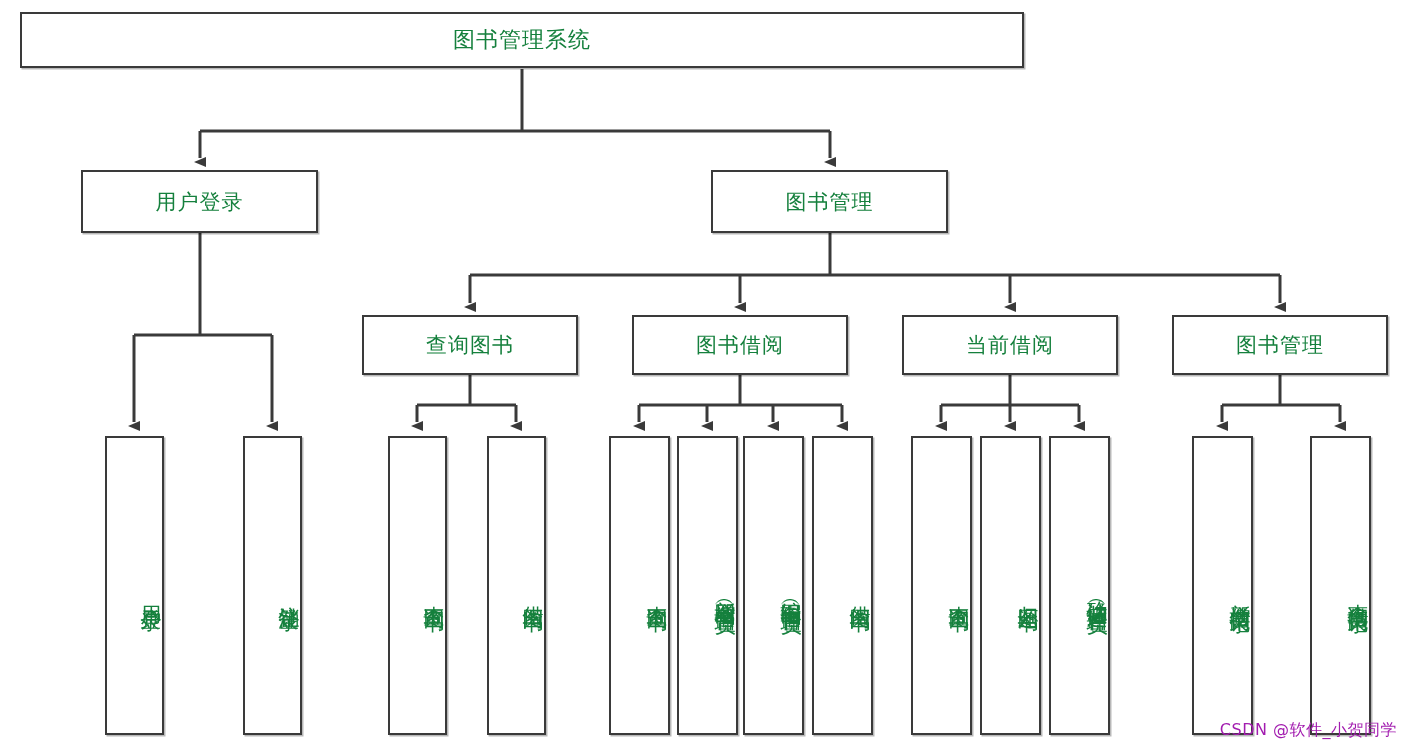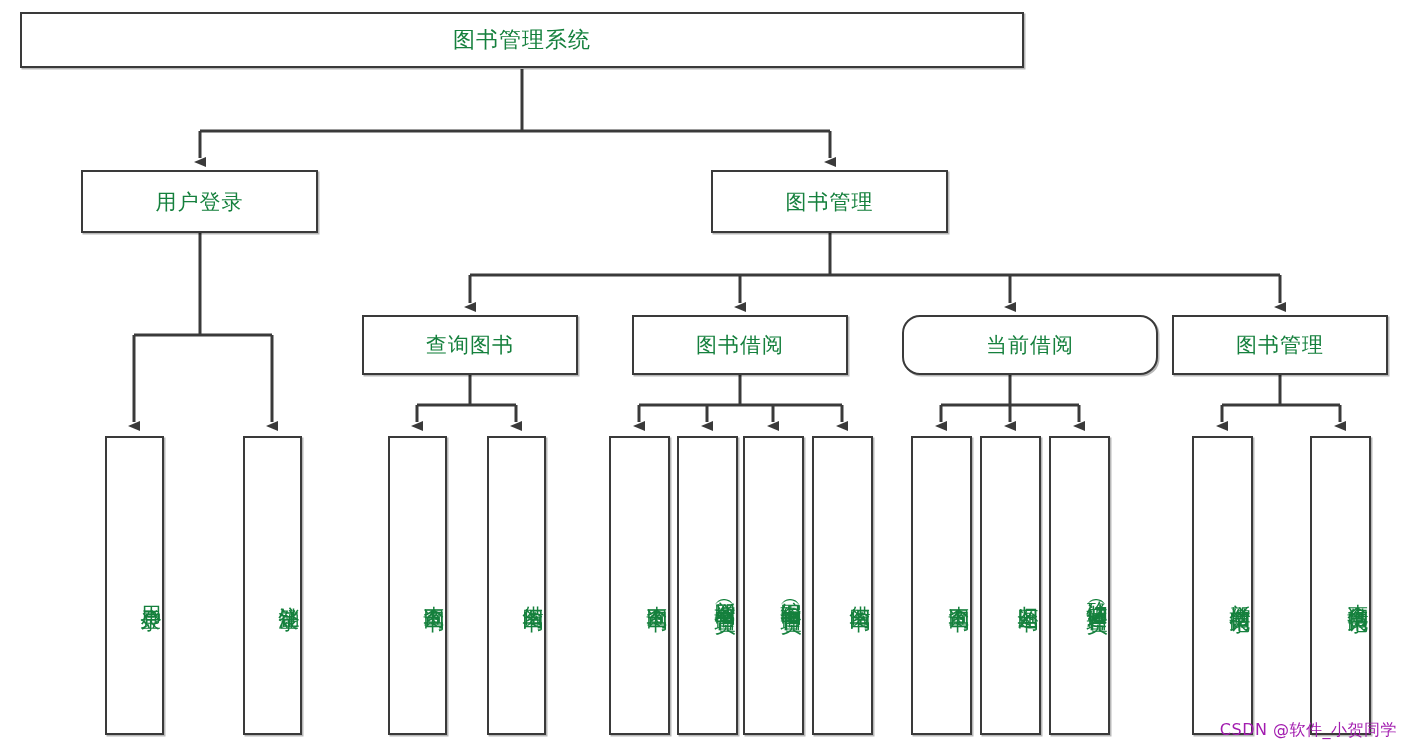--- a/index.html
+++ b/index.html
@@ -127,21 +127,21 @@
   <div class="node h" style="left:711px; top:170px; width:237px; height:63px;">
     <span>图书管理</span>
   </div>
 
   <div class="node h" style="left:362px; top:315px; width:216px; height:60px;">
     <span>查询图书</span>
   </div>
   <div class="node h" style="left:632px; top:315px; width:216px; height:60px;">
     <span>图书借阅</span>
   </div>
-  <div class="node h" style="left:902px; top:315px; width:256px; height:60px;border-radius:18px;">
+  <div class="node h" style="left:902px; top:315px; width:216px; height:60px;">
     <span>当前借阅</span>
   </div>
   <div class="node h" style="left:1172px; top:315px; width:216px; height:60px;">
     <span>图书管理</span>
   </div>
 
   <div class="node v" style="left:105px; top:436px; width:59px; height:299px;">
     <span>用户登录</span>
   </div>
   <div class="node v" style="left:243px; top:436px; width:59px; height:299px;">

